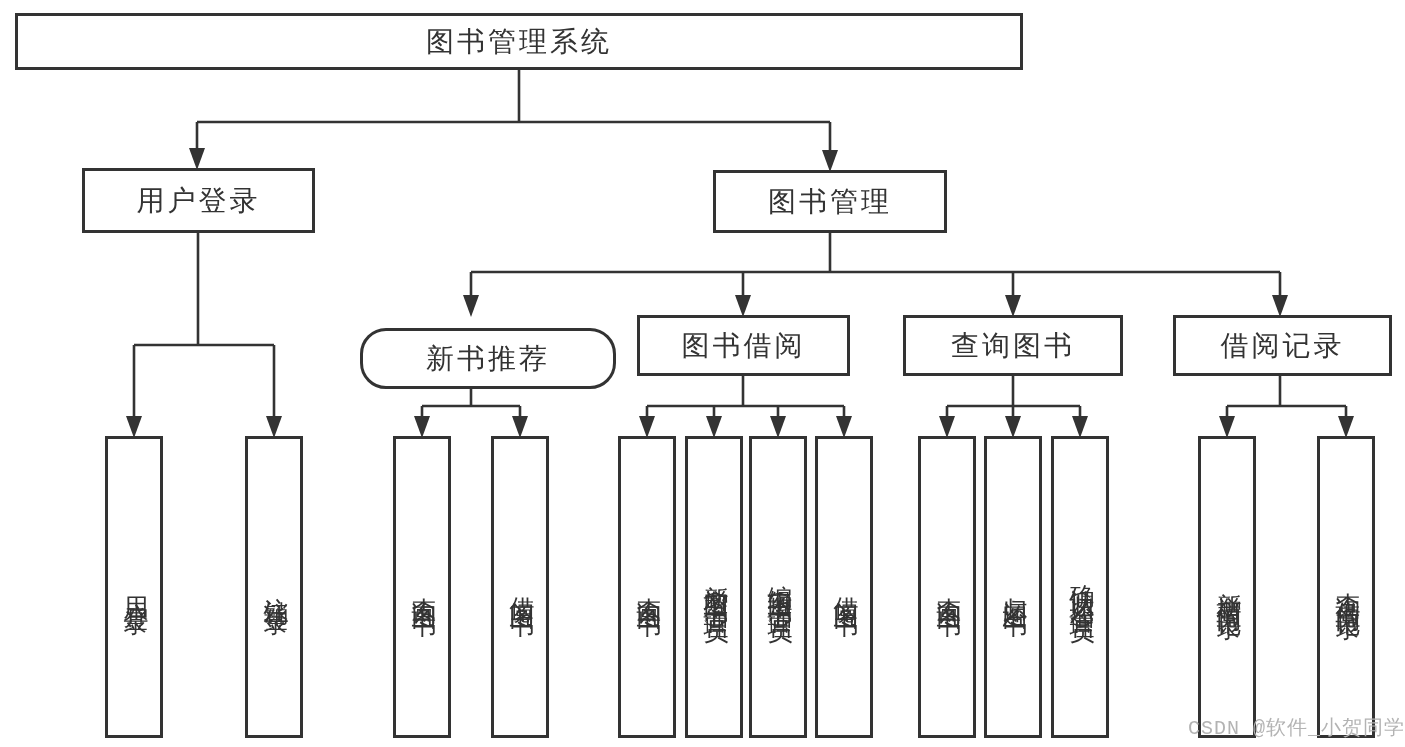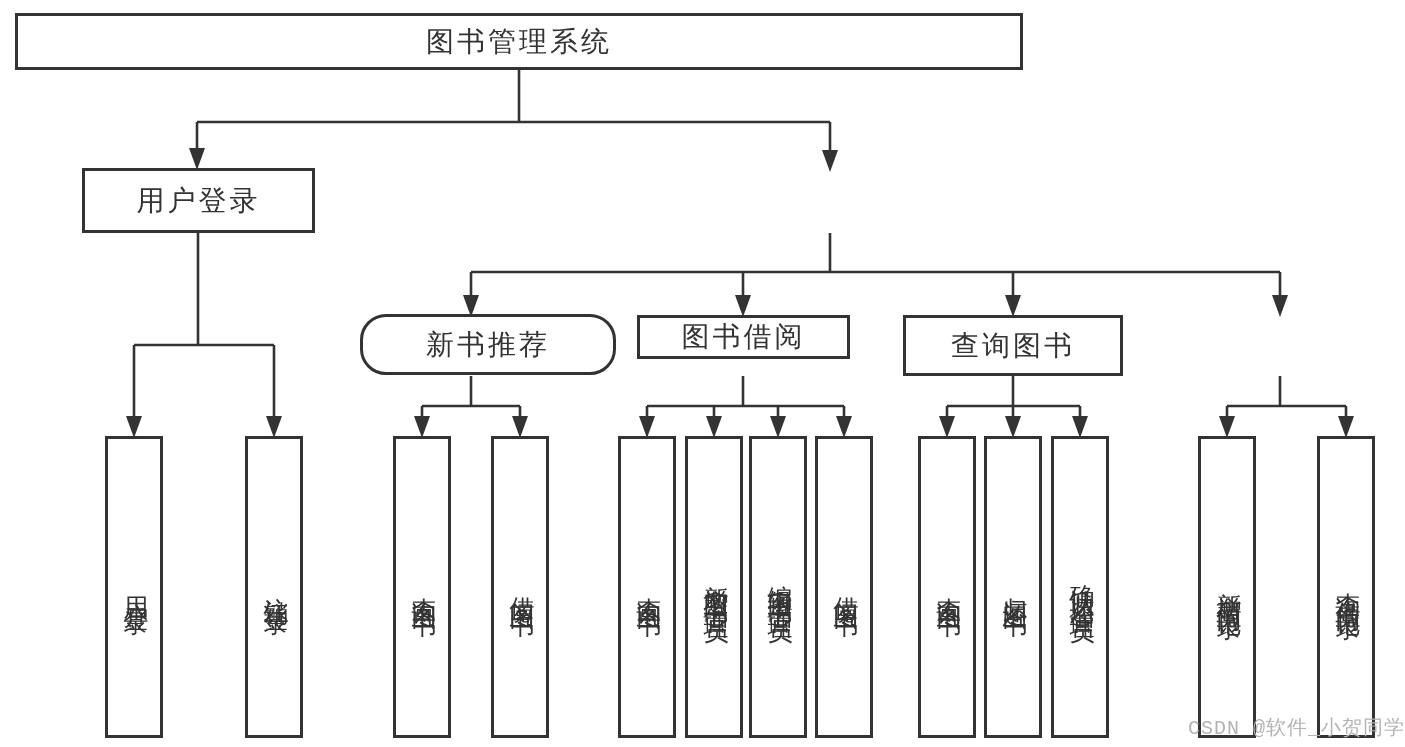--- a/index.html
+++ b/index.html
@@ -24,22 +24,22 @@
     writing-mode:vertical-rl;
     text-orientation:mixed;
     font-size:25px;
     letter-spacing:5px;
     line-height:1;
   }
   
   .n-root          {left:15px;  top:13px;  width:1008px; height:57px;}
   .n-user-login    {left:82px;  top:168px; width:233px;  height:65px;}
   .n-book-mgmt     {left:713px; top:170px; width:234px;  height:63px;}
-  .n-new-book      {left:360px; top:314px; width:256px;  height:61px;border-radius:26px;}
-  .n-book-borrow   {left:637px; top:315px; width:213px;  height:44px;}
+  .n-new-book      {left:360px; top:328px; width:256px;  height:61px;border-radius:26px;}
+  .n-book-borrow   {left:637px; top:315px; width:213px;  height:61px;}
   .n-current-borrow{left:903px; top:315px; width:220px;  height:61px;}
   .n-borrow-records{left:1173px;top:315px; width:219px;  height:61px;}
   
   .leaf{top:436px;height:302px;width:58px;}
   .lf-1 {left:105px;}
   .lf-2 {left:245px;}
   .lf-3 {left:393px;}
   .lf-4 {left:491px;}
   .lf-5 {left:618px;}
   .lf-6 {left:685px;}
@@ -133,30 +133,36 @@
     </g>
   </svg>
 
   <div class="box hbox n-root">
     <span>图书管理系统</span>
   </div>
 
   <div class="box hbox n-user-login">
     <span>用户登录</span>
   </div>
+  <div class="box hbox n-book-mgmt">
+    <span>图书管理</span>
+  </div>
 
   <div class="box hbox n-new-book">
     <span>新书推荐</span>
   </div>
   <div class="box hbox n-book-borrow">
     <span>图书借阅</span>
   </div>
   <div class="box hbox n-current-borrow">
     <span>查询图书</span>
   </div>
+  <div class="box hbox n-borrow-records">
+    <span>借阅记录</span>
+  </div>
 
   <div class="box vbox leaf lf-1">
     <span>用户登录</span>
   </div>
   <div class="box vbox leaf lf-2">
     <span>注销登录</span>
   </div>
   <div class="box vbox leaf lf-3">
     <span>查询图书</span>
   </div>

